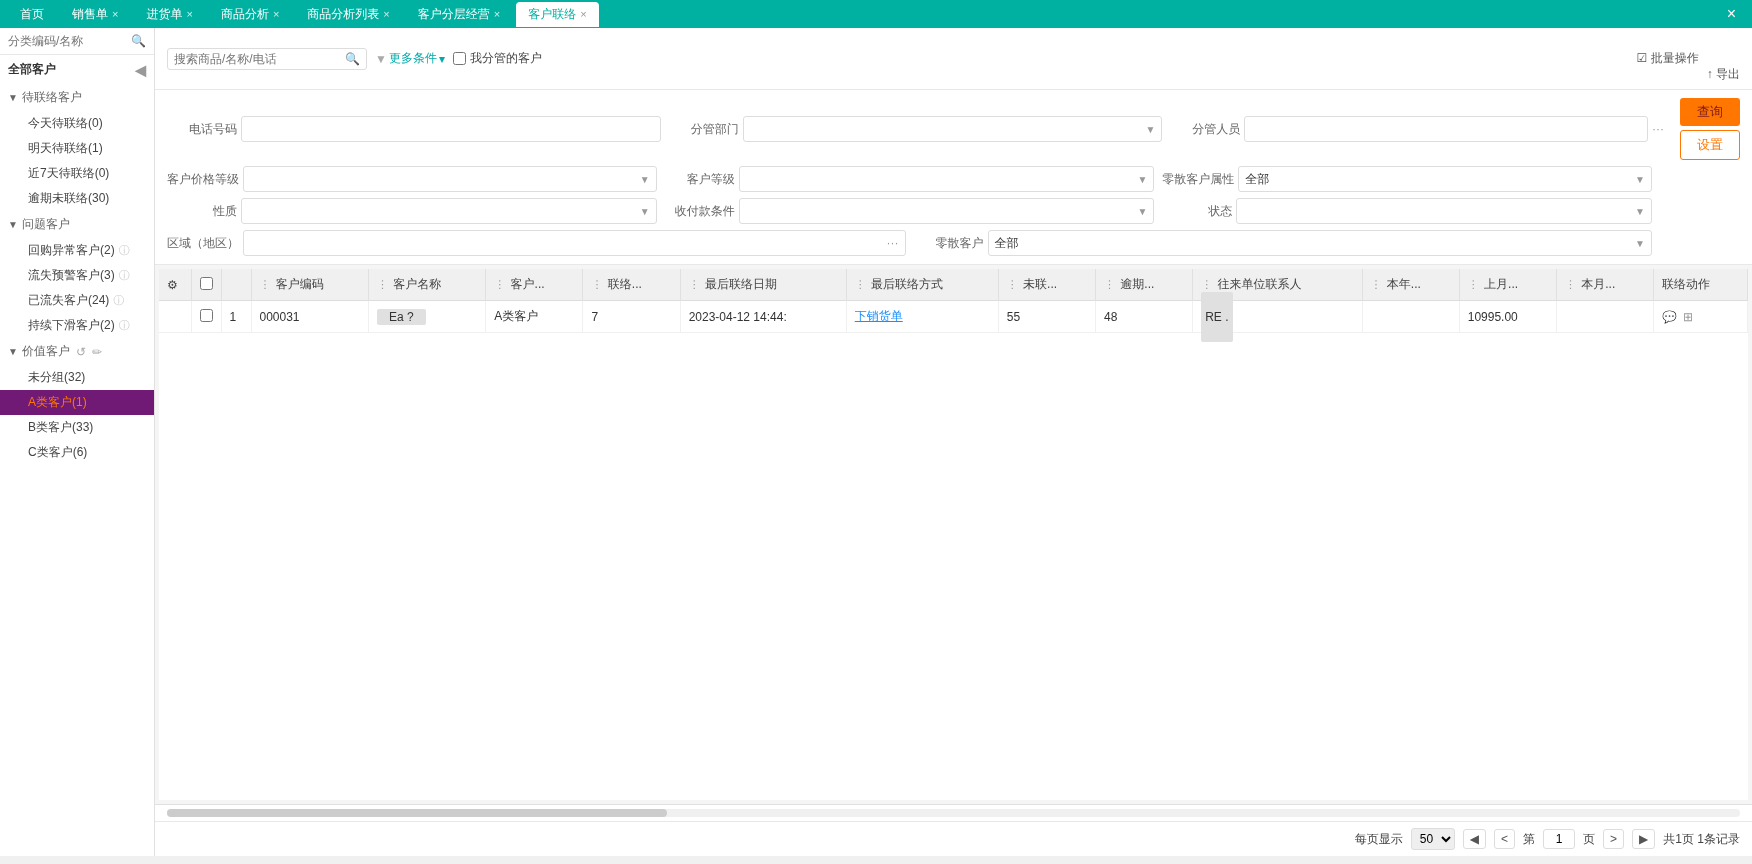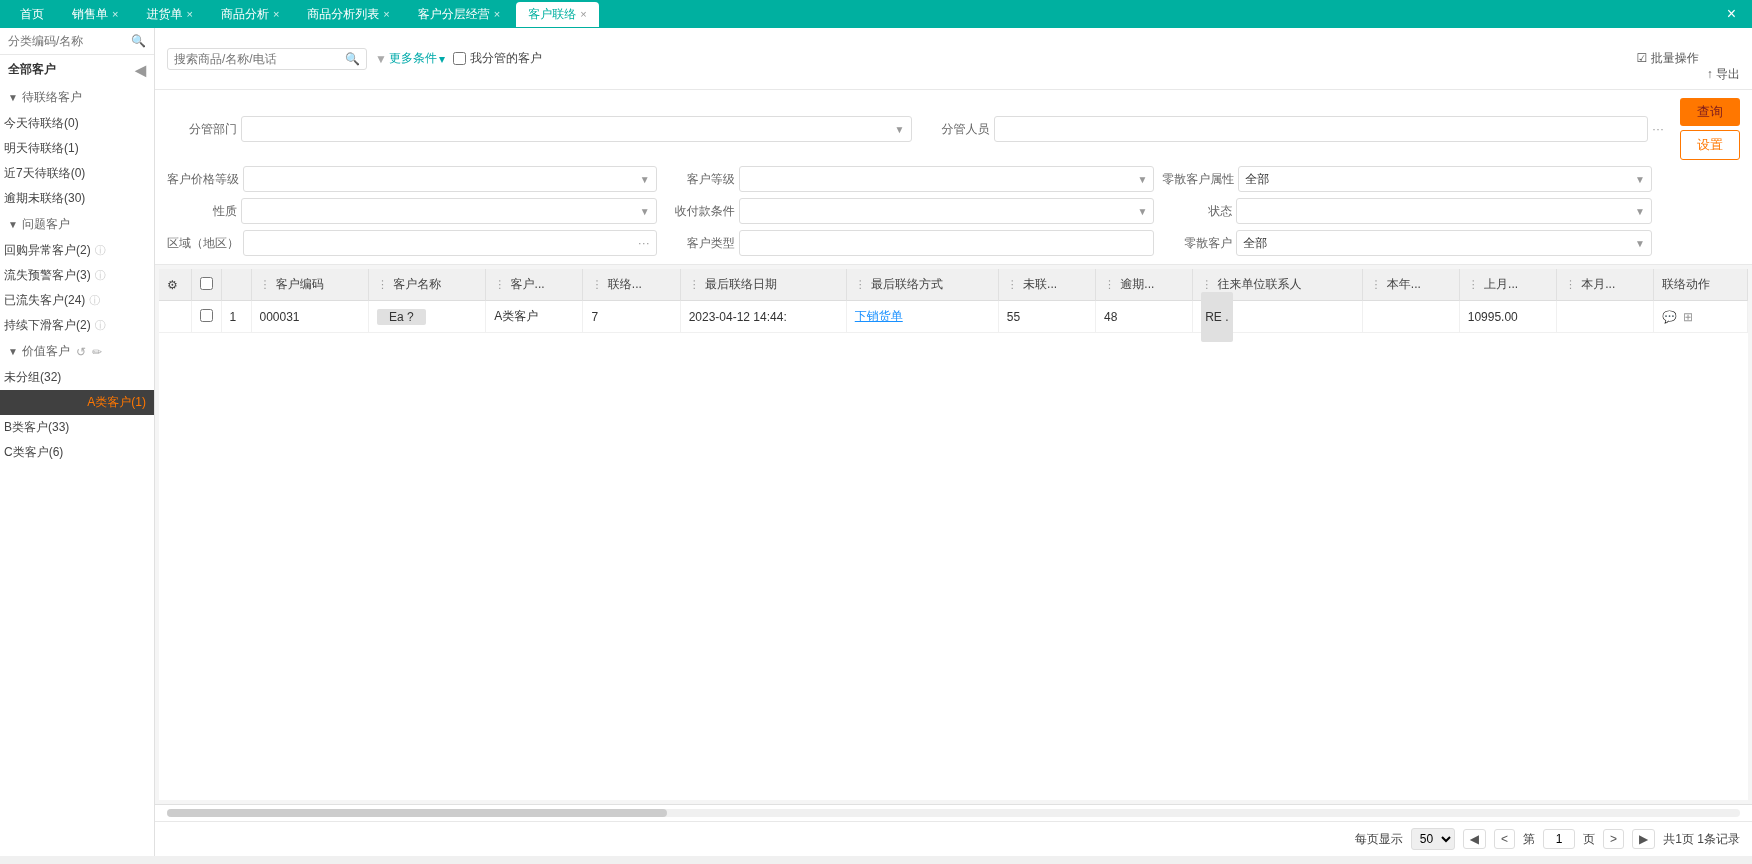--- a/index.html
+++ b/index.html
@@ -90,28 +90,28 @@
       display: flex;
       align-items: center;
       padding: 5px 8px;
       color: #666;
       font-size: 12px;
       gap: 4px;
       cursor: pointer;
     }
     .sidebar-section-title .arrow { font-size: 10px; color: #666; }
     .sidebar-item {
-      padding: 4px 8px 4px 4px;
+      padding: 4px 8px 4px 28px;
       color: #444;
       cursor: pointer;
       display: flex;
       align-items: center;
       gap: 4px;
     }
-    .sidebar-item.active { background: #404040; color: #ff7700; justify-content: flex-end; }
+    .sidebar-item.active { background: #701a75; color: #ff7700; }
     .sidebar-item .info-icon { color: #ccc; font-size: 11px; }
 
     
     .content-area {
       flex: 1;
       display: flex;
       flex-direction: column;
       background: #f5f5f5;
       overflow: hidden;
     }
@@ -459,20 +459,24 @@
       <div class="btn-export">
         <span>↑</span>
         <span>导出</span>
       </div>
     </div>
 
     <div class="adv-filter">
 
       <div class="adv-filter-row">
         <div class="filter-field">
+          <label>电话号码</label>
+          <input class="filter-input" type="text" style="">
+        </div>
+        <div class="filter-field">
           <label>分管部门</label>
           <div class="filter-select">
             <span></span>
             <span class="arrow-down">▼</span>
           </div>
         </div>
         <div class="filter-field">
           <label>分管人员</label>
           <input class="filter-input" type="text" style="flex: 1 1 0%;">
           <span class="filter-dots">···</span>
@@ -532,26 +536,20 @@
         </div>
         <div style="width:80px;"></div>
       </div>
 
       <div class="adv-filter-row">
         <div class="filter-field">
           <label>区域（地区）</label>
           <div class="filter-select">
             <span></span>
             <span class="filter-dots">···</span>
-          </div>
-        </div>
-        <div class="filter-field">
-          <label>客户类型</label>
-          <div class="filter-select">
-            <span></span>
           </div>
         </div>
         <div class="filter-field">
           <label>零散客户</label>
           <div class="filter-select">
             <span>全部</span>
             <span class="arrow-down">▼</span>
           </div>
         </div>
         <div style="width:80px;"></div>

